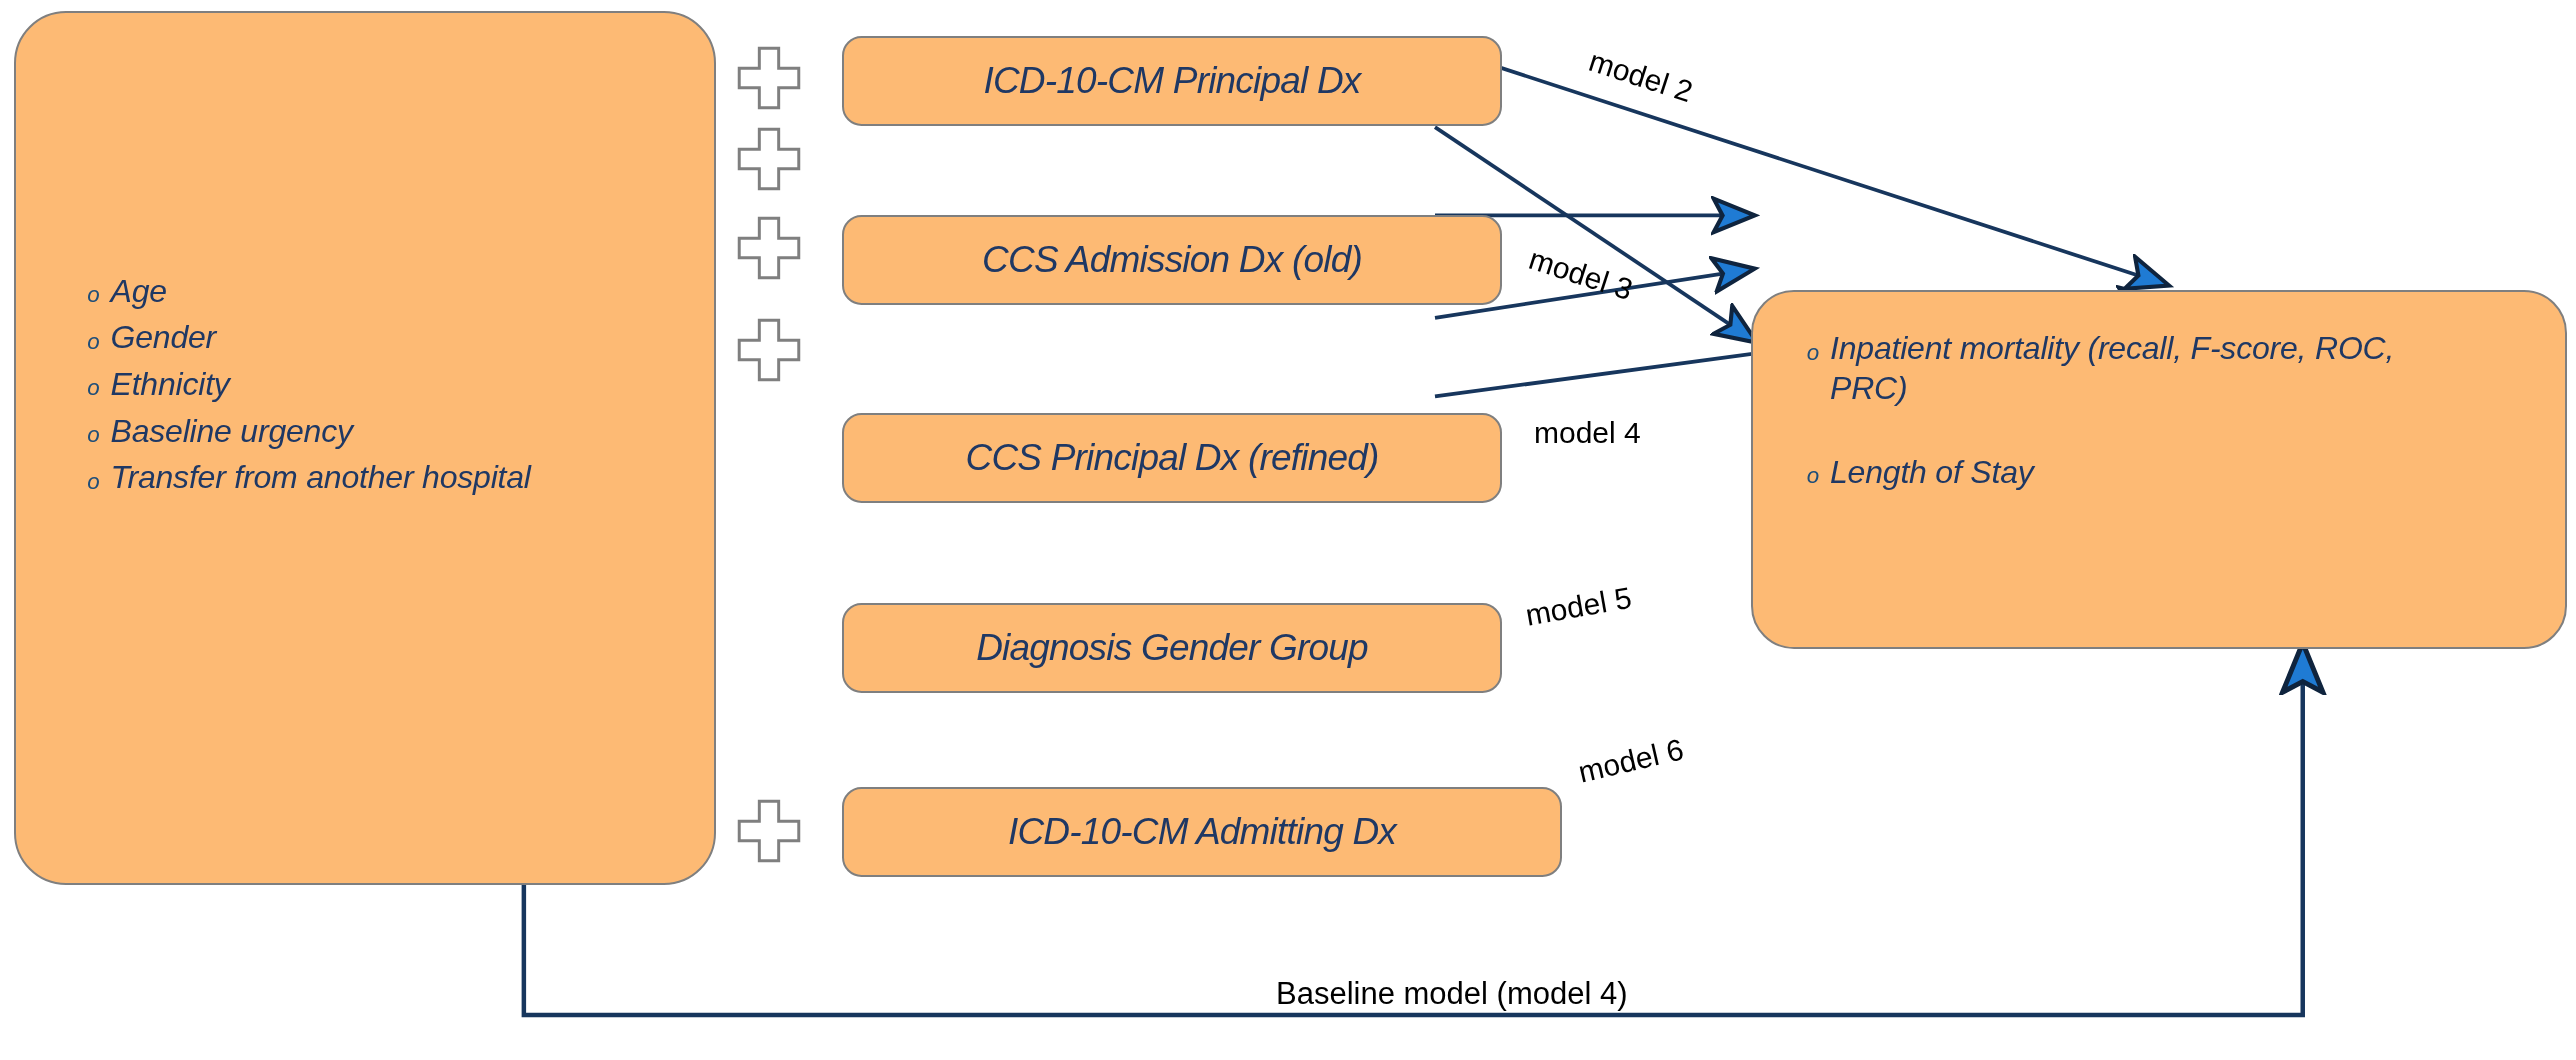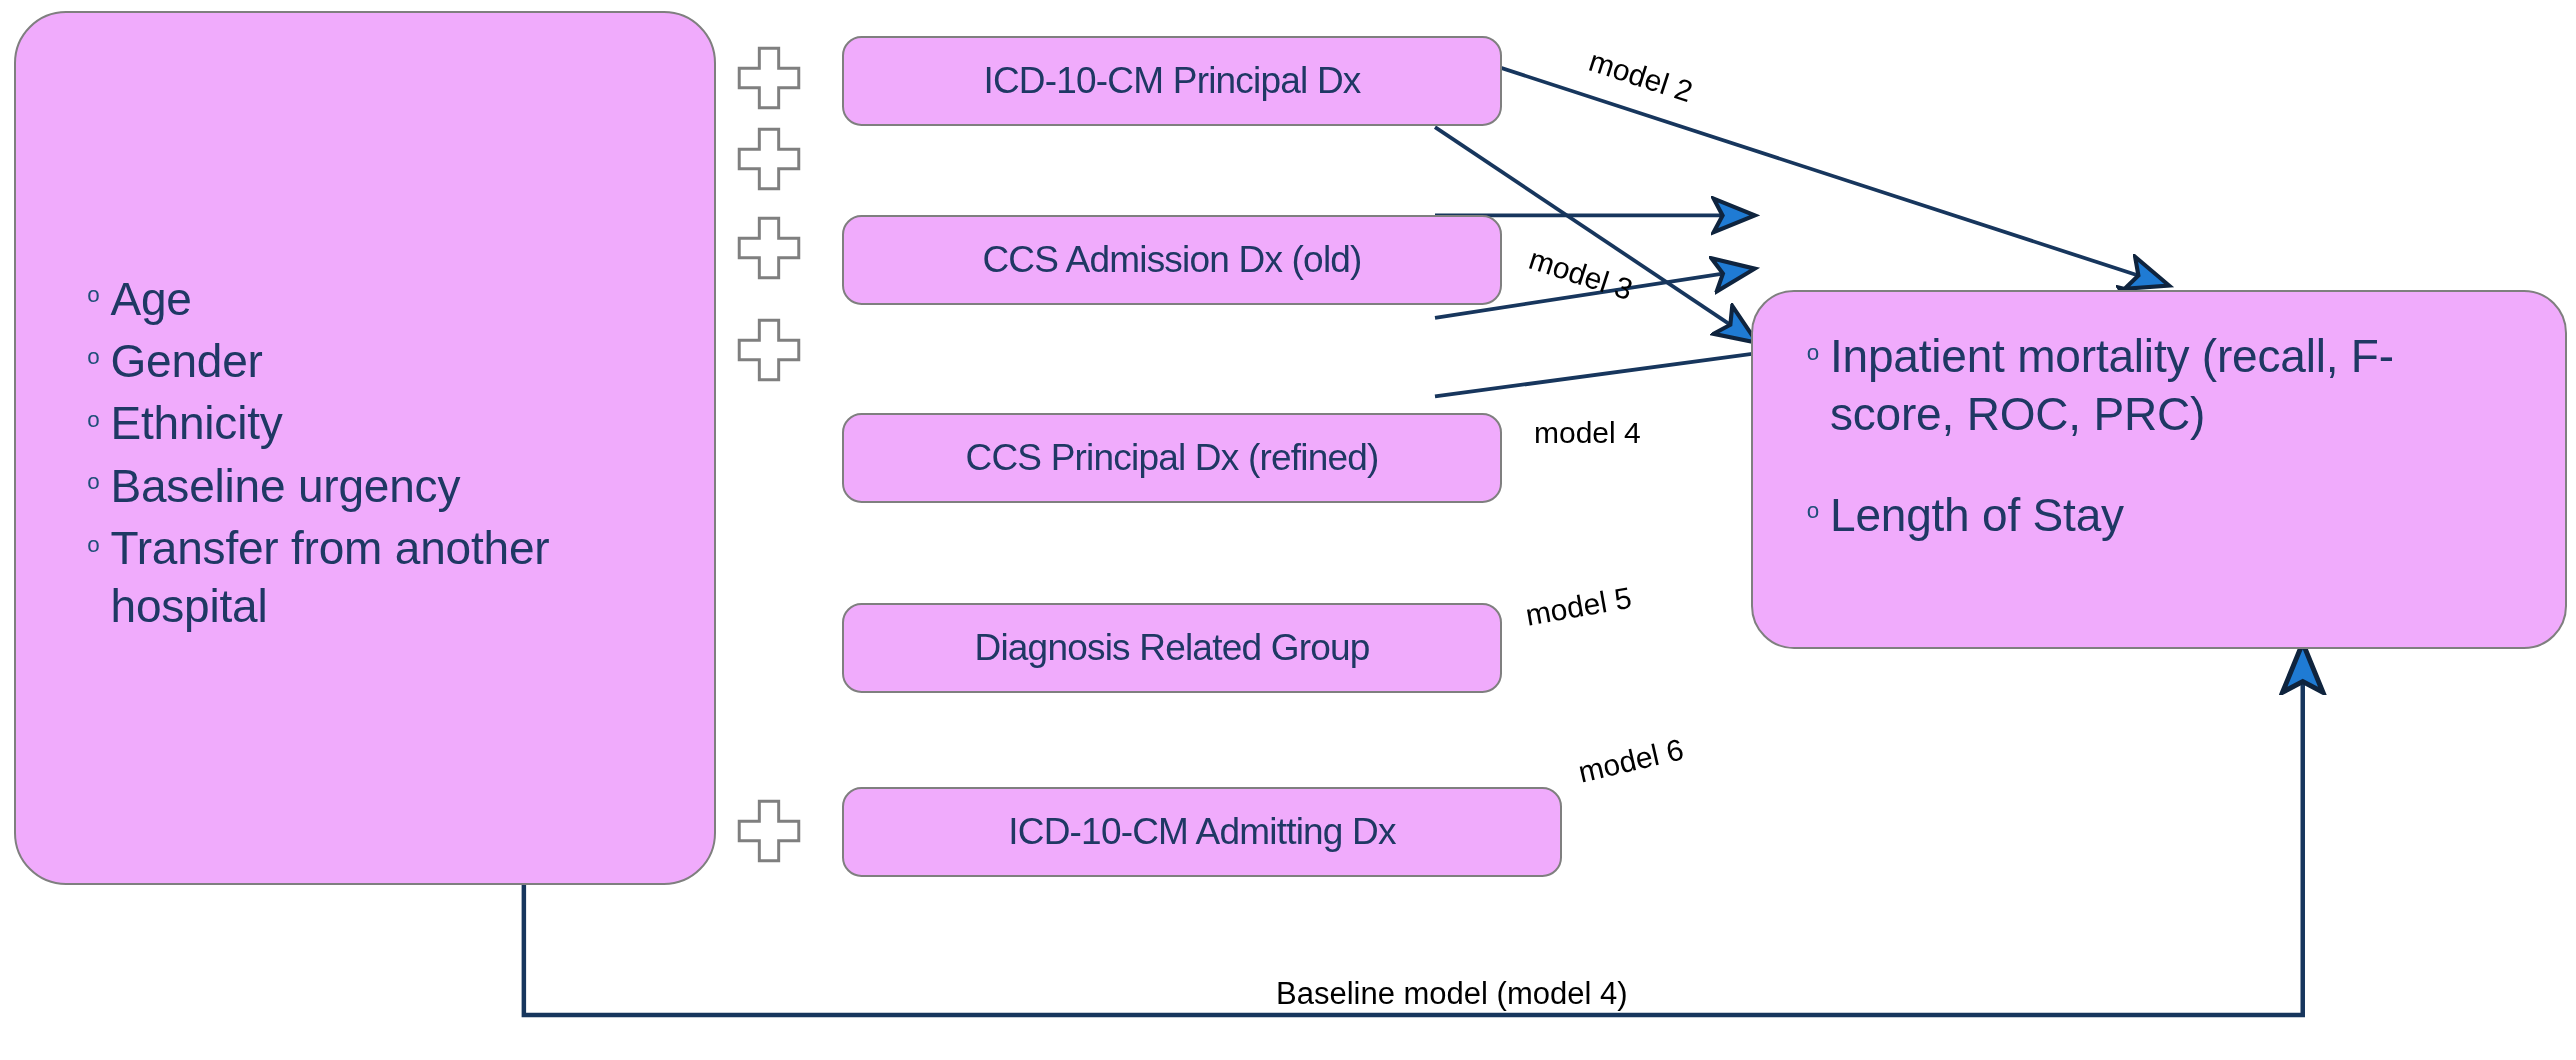--- a/index.html
+++ b/index.html
@@ -24,23 +24,24 @@
     top: 0;
     width: 2576px;
     height: 1060px;
     pointer-events: none;
   }
 
   
   .panel {
     position: absolute;
     box-sizing: border-box;
-    background: #f0abfc;
+    background: #fdba74;
     border: 2.2px solid #7F7F7F;
     border-radius: 52px;
+    font-style: italic;
   }
   .panel.feature-box {
     border-radius: 19.5px;
     border: 2.2px solid #7F7F7F;
   }
 
   
   .bullet-list {
     position: absolute;
     left: 0;
@@ -55,21 +56,21 @@
     width: 34px;
     min-width: 34px;
     text-align: center;
     color: #1F4E79;
     font-size: 22.4px;
     line-height: 1.55;
     padding-top: 7.5px;
   }
   .bullet-text {
     color: #1F3864;
-    font-size: 46px;
+    font-size: 32px;
     line-height: 1.26;
     letter-spacing: -0.2px;
     font-weight: 400;
   }
 
   
   .feature-label {
     position: absolute;
     left: 0;
     right: 0;
@@ -181,21 +182,21 @@
 
   <div class="panel feature-box" style="left:842px; top:215px; width:660px; height:90px;">
     <div class="feature-label">CCS Admission Dx (old)</div>
   </div>
 
   <div class="panel feature-box" style="left:842px; top:413px; width:660px; height:90px;padding-left:36px;">
     <div class="feature-label">CCS Principal Dx (refined)</div>
   </div>
 
   <div class="panel feature-box" style="left:842px; top:603px; width:660px; height:90px;">
-    <div class="feature-label">Diagnosis Related Group</div>
+    <div class="feature-label">Diagnosis Gender Group</div>
   </div>
 
   <div class="panel feature-box" style="left:842px; top:787px; width:720px; height:90px;">
     <div class="feature-label">ICD-10-CM Admitting Dx</div>
   </div>
 
   <div class="panel" style="left:1751px; top:290px; width:816px; height:359px; border-radius:43px;">
     <div class="bullet-list" style="top:36px; left:43px; right:22.4px;">
 
       <div class="bullet-row" style="margin-bottom:43px;">

